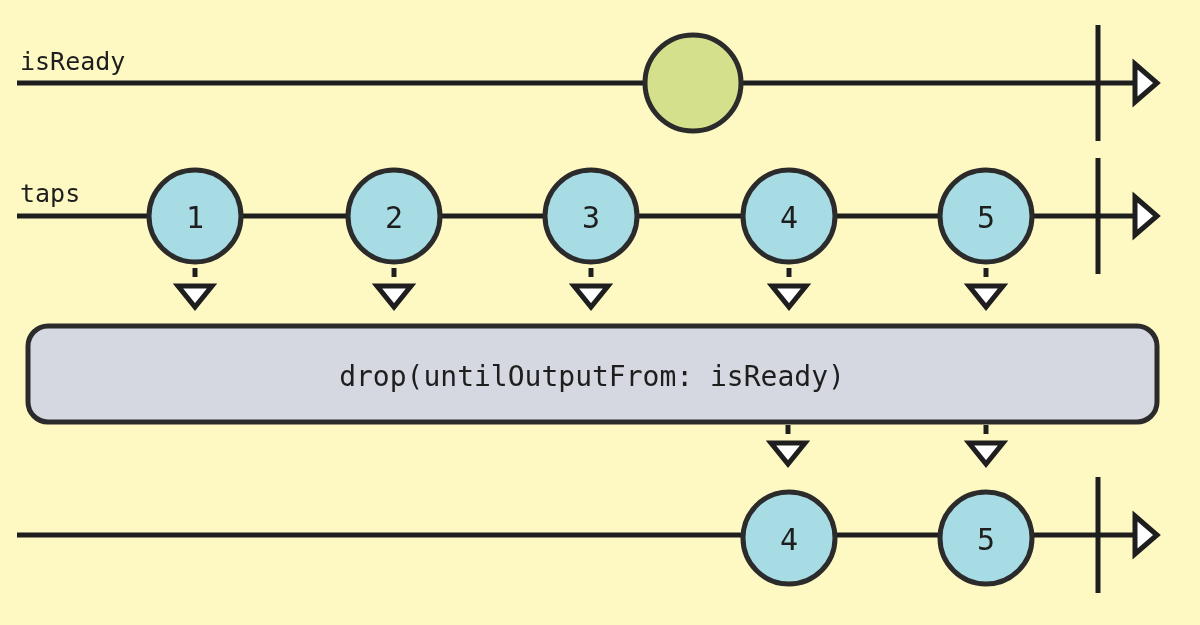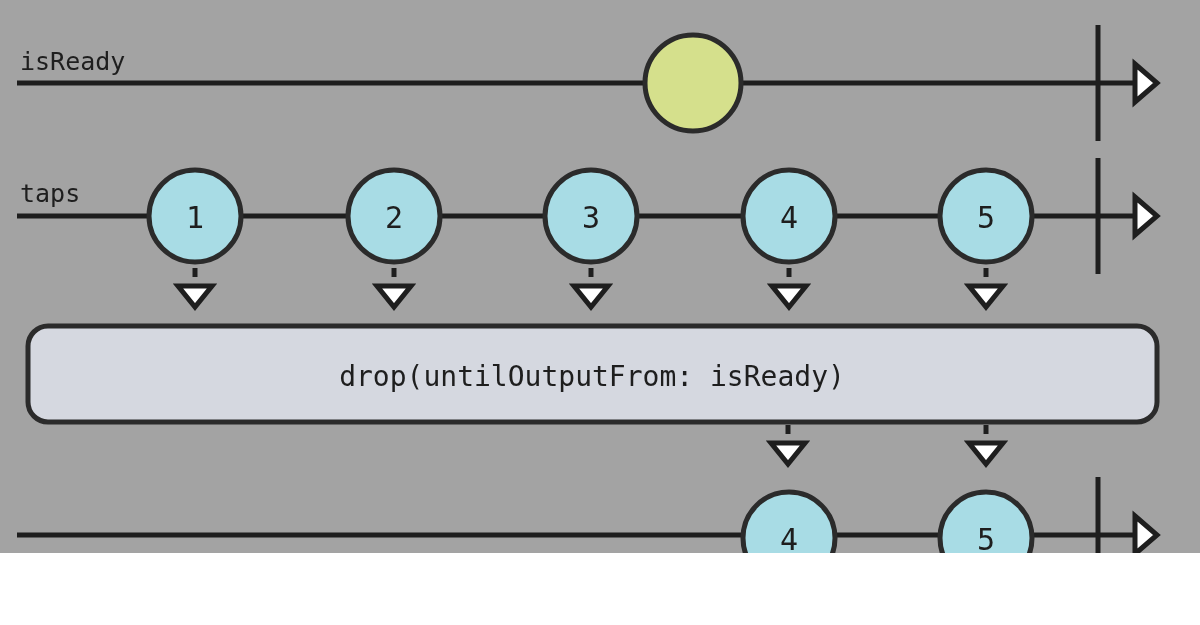--- a/index.html
+++ b/index.html
@@ -7,22 +7,22 @@
     margin: 0;
     padding: 0;
     background: #ffffff;
   }
   body {
     font-family: "DejaVu Sans Mono", "Liberation Mono", monospace;
   }
   #diagram-root {
     position: relative;
     width: 1200px;
-    height: 553px;
-    background: #a3a3a3;
+    height: 625px;
+    background: #fef9c3;
     overflow: hidden;
   }
   #marble-svg {
     position: absolute;
     top: 0;
     left: 0;
     width: 1200px;
     height: 625px;
     display: block;
   }

